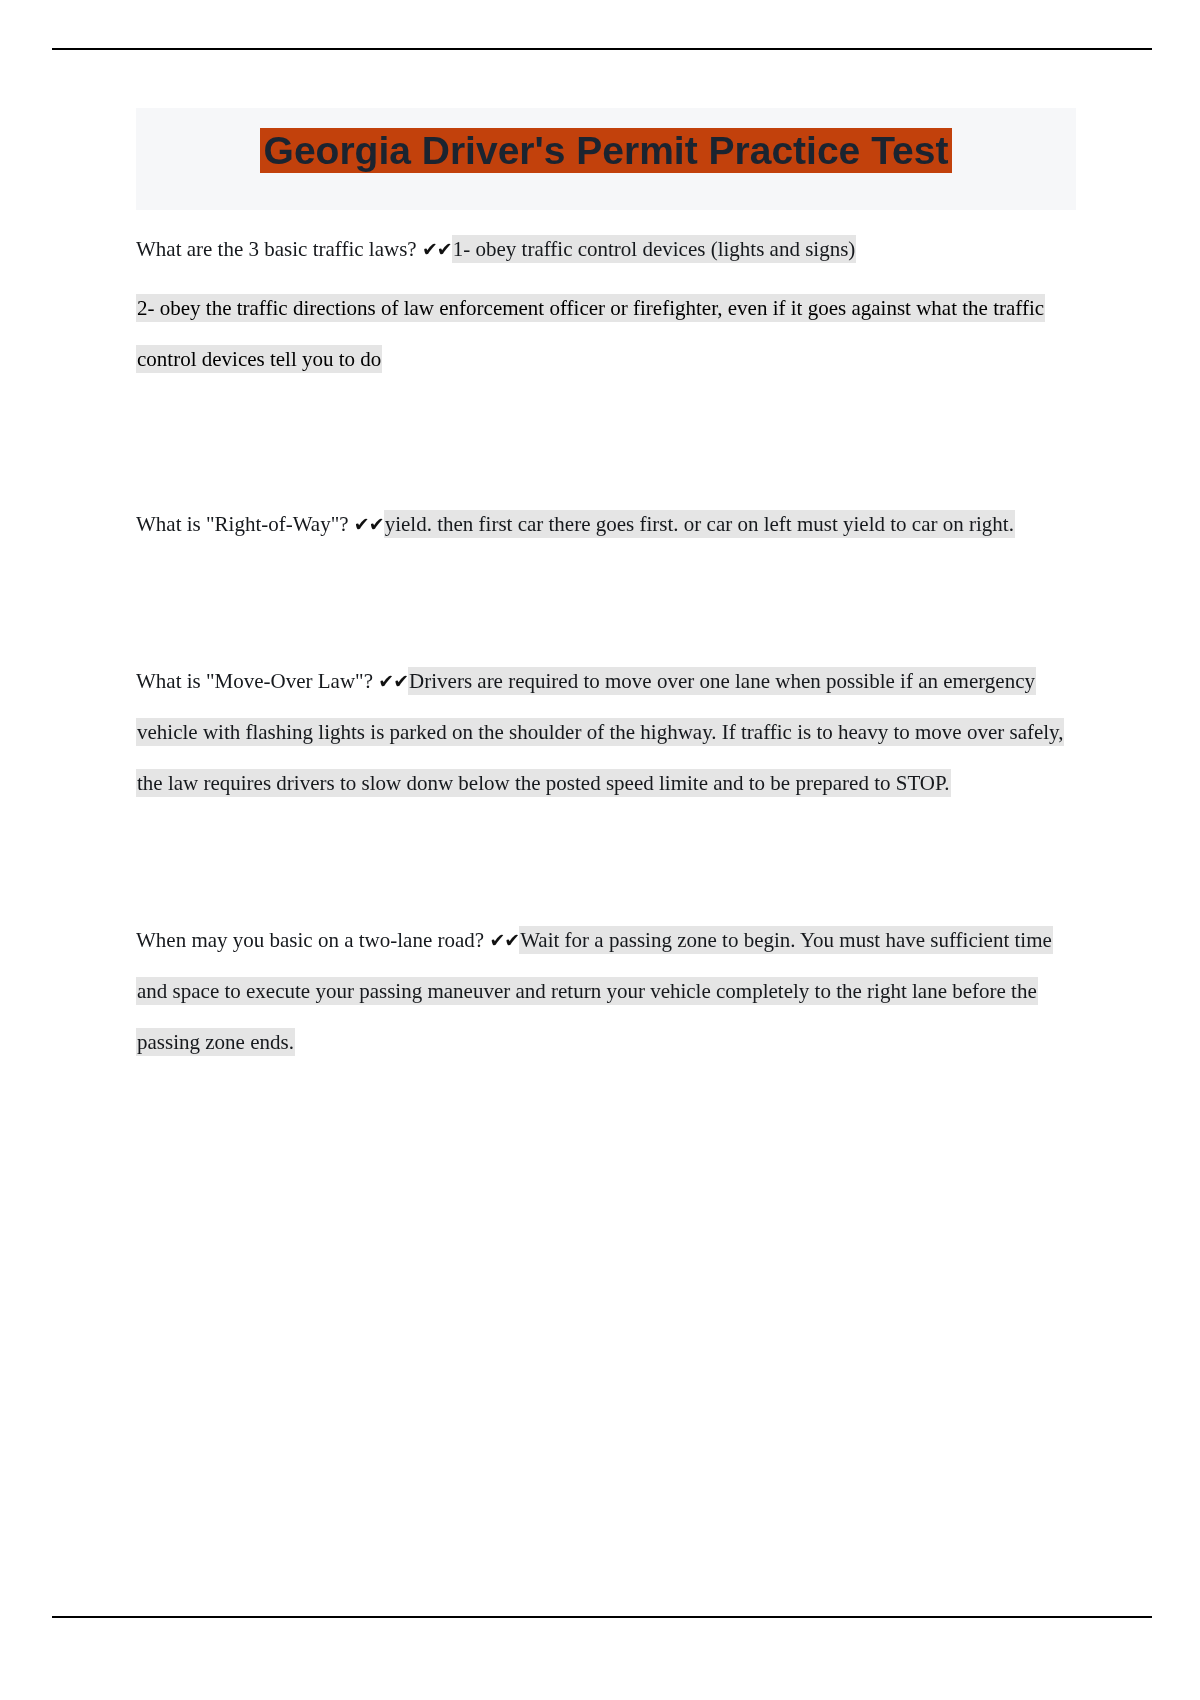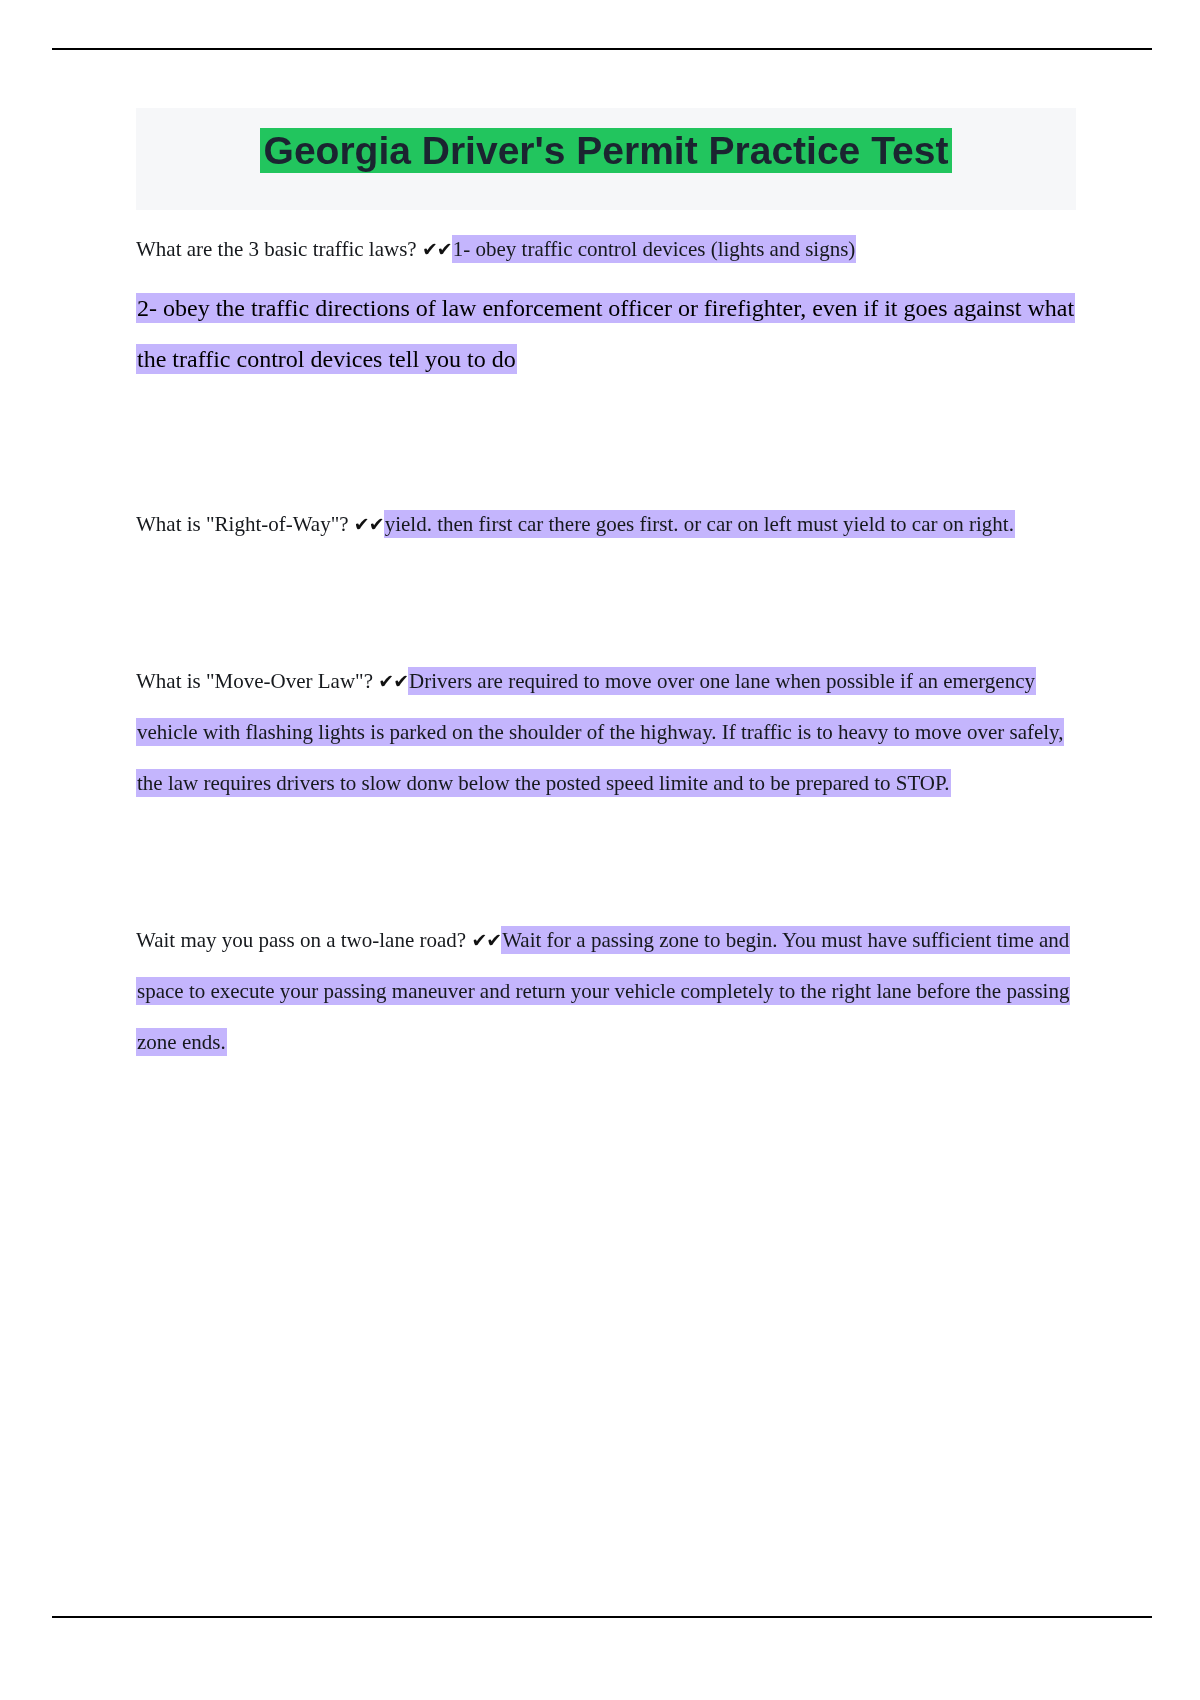--- a/index.html
+++ b/index.html
@@ -49,55 +49,55 @@
   .title-line {
     font-family: "Liberation Sans", sans-serif;
     font-weight: bold;
     font-size: 39px;
     line-height: 50px;
     color: #1b2430;
     text-align: center;
     margin: 0;
   }
   .title-line span.hl {
-    background: #22c55e;
+    background: #c2410c;
     padding: 1px 4px;
     box-decoration-break: clone;
     text-align: right;
     -webkit-box-decoration-break: clone;
   }
 
   .qa {
     margin-top: 14px;
   }
   .qline {
     font-size: 21px;
     line-height: 51px;
     color: #16191d;
     margin: 0 0 0 0;
   }
   .qtext {
     white-space: pre-wrap;
     margin-top: 8px;
   }
   .hl-yellow {
-    background: #c4b5fd;
+    background: #e5e5e5;
     box-decoration-break: clone;
     -webkit-box-decoration-break: clone;
     padding: 2px 1px;
   }
   .checks {
     font-family: "DejaVu Sans", sans-serif;
     font-weight: bold;
     font-size: 19px;
     letter-spacing: -1px;
     color: #111111;
   }
   .ans-para {
-    font-size: 24px;
+    font-size: 21px;
     line-height: 51px;
     margin: 0;
   }
   .gap-sm { height: 8px; }
   .gap-lg { height: 92px; }
 </style>
 </head>
 <body>
 
 <div class="page">
@@ -137,18 +137,18 @@
     <div class="qa">
       <p class="qline">
         <span class="qtext">What is "Move-Over Law"? </span><span class="checks">✔✔</span><span class="hl-yellow">Drivers are required to move over one lane when possible if an emergency vehicle with flashing lights is parked on the shoulder of the highway. If traffic is to heavy to move over safely, the law requires drivers to slow donw below the posted speed limite and to be prepared to STOP.</span>
       </p>
     </div>
 
     <div class="gap-lg"></div>
 
     <div class="qa">
       <p class="qline">
-        <span class="qtext">Wait may you pass on a two-lane road? </span><span class="checks">✔✔</span><span class="hl-yellow">Wait for a passing zone to begin. You must have sufficient time and space to execute your passing maneuver and return your vehicle completely to the right lane before the passing zone ends.</span>
+        <span class="qtext">When may you basic on a two-lane road? </span><span class="checks">✔✔</span><span class="hl-yellow">Wait for a passing zone to begin. You must have sufficient time and space to execute your passing maneuver and return your vehicle completely to the right lane before the passing zone ends.</span>
       </p>
     </div>
 
   </div>
 </div>
 
 </body></html>

